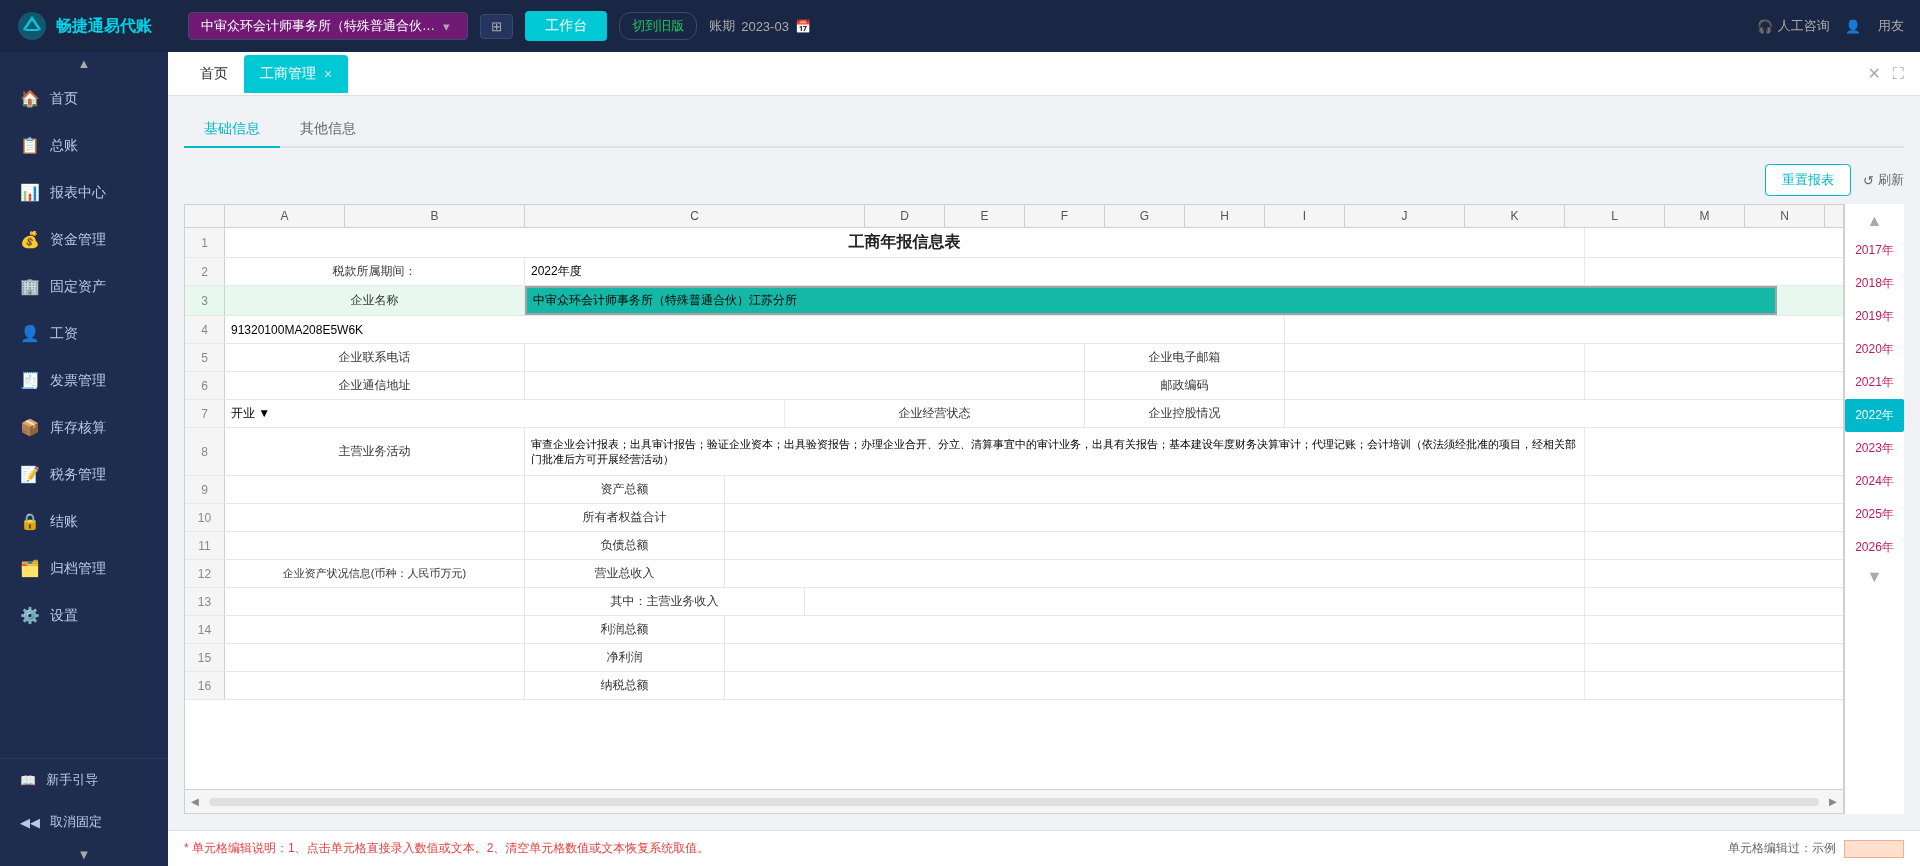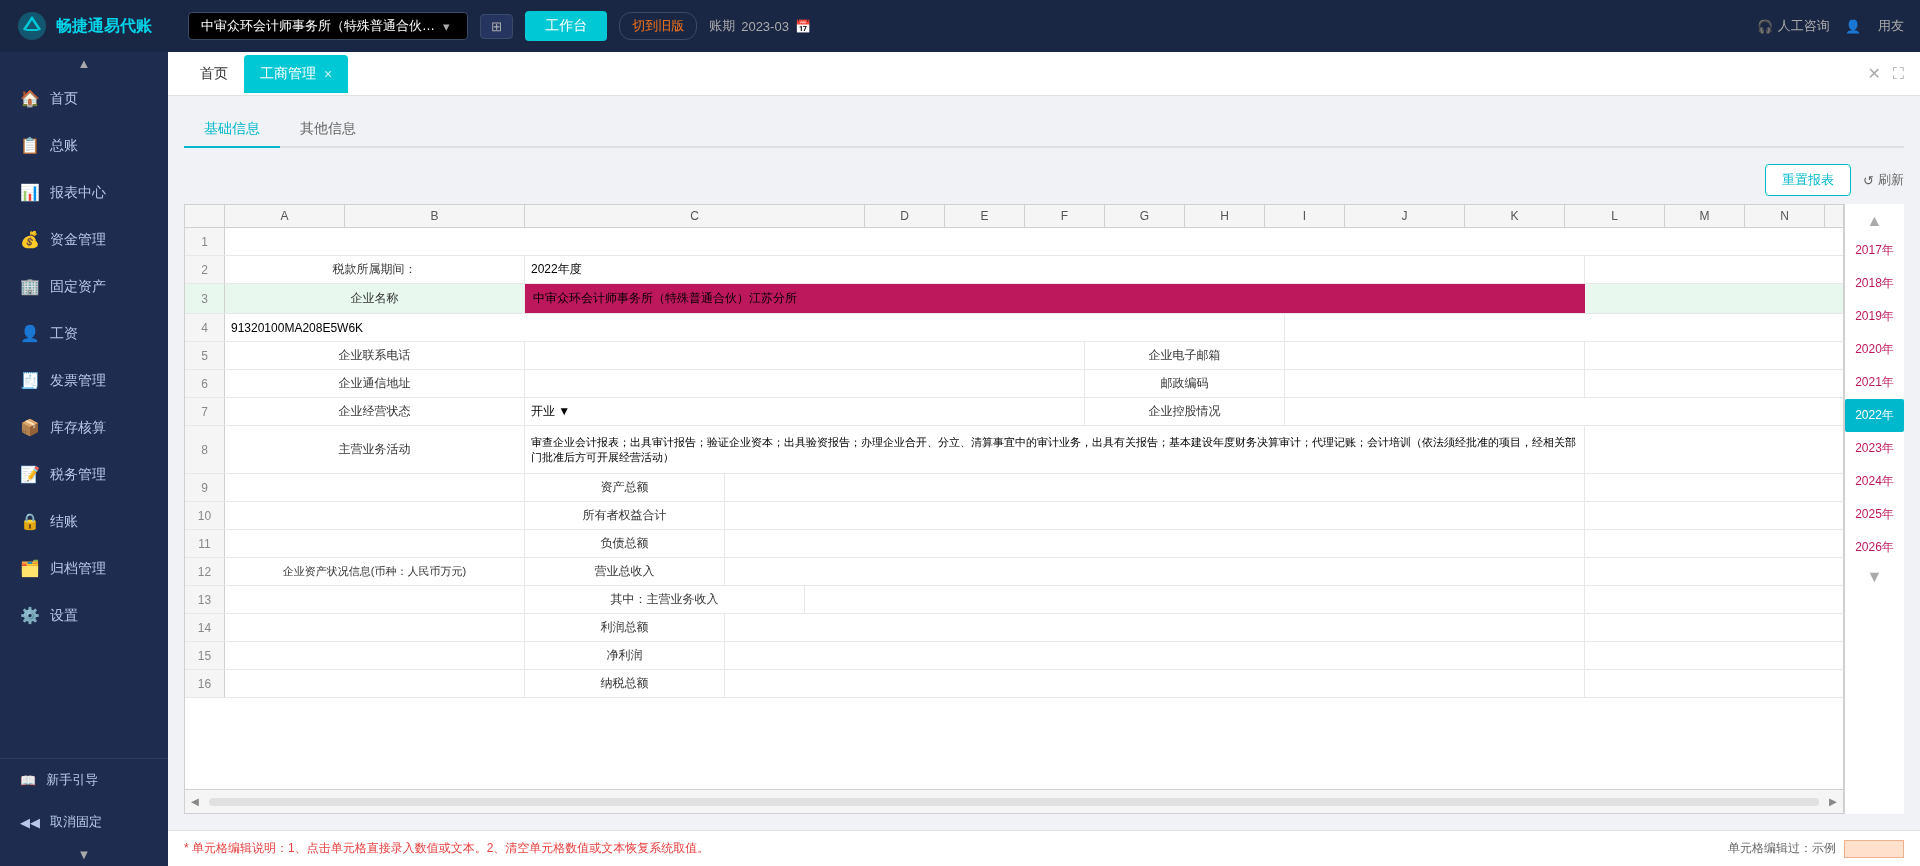--- a/index.html
+++ b/index.html
@@ -2,25 +2,25 @@
 <html><head>
   <meta charset="utf-8">
   <style>
     * { box-sizing: border-box; margin: 0; padding: 0; }
     body { font-family: 'Microsoft YaHei', SimHei, Arial, sans-serif; font-size: 13px; background: #f0f2f5; width: 1920px; height: 866px; overflow: hidden; display: flex; flex-direction: column; }
 
     
     .topbar { height: 52px; background: #1a2744; display: flex; align-items: center; padding: 0 16px; gap: 12px; flex-shrink: 0; }
     .topbar-logo { display: flex; align-items: center; gap: 8px; color: #00d4e8; font-size: 16px; font-weight: bold; min-width: 160px; }
     .topbar-logo svg { width: 32px; height: 32px; }
-    .topbar-company { background: #000000; border: 1px solid #3a4a6b; border-radius: 4px; color: #fff; padding: 4px 12px; font-size: 13px; display: flex; align-items: center; gap: 8px; min-width: 280px; }
+    .topbar-company { background: #701a75; border: 1px solid #3a4a6b; border-radius: 4px; color: #fff; padding: 4px 12px; font-size: 13px; display: flex; align-items: center; gap: 8px; min-width: 280px; }
     .topbar-company .arrow { color: #aaa; }
     .topbar-icon-btn { background: #253560; border: 1px solid #3a4a6b; border-radius: 4px; color: #aaa; padding: 4px 10px; cursor: pointer; }
     .topbar-workbench { background: #00c8d4; border: none; border-radius: 4px; color: #fff; padding: 6px 20px; font-size: 14px; cursor: pointer; }
-    .topbar-switch { background: transparent; border: 1px solid #3a4a6b; border-radius: 12px; color: #f97316; padding: 4px 12px; cursor: pointer; font-size: 13px; }
+    .topbar-switch { background: transparent; border: 1px solid #3a4a6b; border-radius: 12px; color: #22c55e; padding: 4px 12px; cursor: pointer; font-size: 13px; }
     .topbar-period { color: #aaa; font-size: 13px; display: flex; align-items: center; gap: 6px; }
     .topbar-right { margin-left: auto; display: flex; align-items: center; gap: 16px; color: #aaa; font-size: 13px; }
     .topbar-right span { display: flex; align-items: center; gap: 4px; cursor: pointer; }
 
     
     .main-layout { display: flex; flex: 1; overflow: hidden; }
 
     
     .sidebar { width: 168px; background: #1e2d4f; display: flex; flex-direction: column; flex-shrink: 0; overflow-y: auto; }
     .sidebar-item { display: flex; align-items: center; gap: 10px; padding: 14px 20px; color: #b8c8e8; cursor: pointer; font-size: 14px; }
@@ -240,32 +240,35 @@
             <div class="col-header-cell" style="width:80px;">M</div>
             <div class="col-header-cell" style="width:80px;">N</div>
             <div class="col-header-cell" style="width:80px;">O</div>
 
           </div>
 
           <div class="sheet-body">
 
             <div class="sheet-row">
               <div class="sheet-row-num">1</div>
+              <div class="sheet-cell header-title" style="width:1360px; font-size:16px; font-weight:bold; justify-content:center;">
+                <span>工商年报信息表</span>
+              </div>
             </div>
 
             <div class="sheet-row">
               <div class="sheet-row-num">2</div>
               <div class="sheet-cell label-cell" style="width:300px;">税款所属期间：</div>
               <div class="sheet-cell" style="width:1060px;">2022年度</div>
             </div>
 
             <div class="sheet-row row-highlighted">
               <div class="sheet-row-num" style="background:#e8f8ef;">3</div>
               <div class="sheet-cell label-cell" style="width:300px; background:#e8f8ef;">企业名称</div>
-              <div class="sheet-cell" style="width:1060px; border:2px solid #be185d; background:#be185d;">中审众环会计师事务所（特殊普通合伙）江苏分所</div>
+              <div class="sheet-cell" style="width:1252px; border:2px solid #a3a3a3; background:#14b8a6;">中审众环会计师事务所（特殊普通合伙）江苏分所</div>
             </div>
 
             <div class="sheet-row">
               <div class="sheet-row-num">4</div>
               <div class="sheet-cell" style="width:1060px;">91320100MA208E5W6K</div>
             </div>
 
             <div class="sheet-row">
               <div class="sheet-row-num">5</div>
               <div class="sheet-cell label-cell" style="width:300px;">企业联系电话</div>
@@ -277,22 +280,22 @@
             <div class="sheet-row">
               <div class="sheet-row-num">6</div>
               <div class="sheet-cell label-cell" style="width:300px;">企业通信地址</div>
               <div class="sheet-cell" style="width:560px;"></div>
               <div class="sheet-cell label-cell" style="width:200px;">邮政编码</div>
               <div class="sheet-cell" style="width:300px;"></div>
             </div>
 
             <div class="sheet-row">
               <div class="sheet-row-num">7</div>
+              <div class="sheet-cell" style="width:560px;">开业  ▼</div>
               <div class="sheet-cell label-cell" style="width:300px;">企业经营状态</div>
-              <div class="sheet-cell" style="width:560px;">开业  ▼</div>
               <div class="sheet-cell label-cell" style="width:200px;">企业控股情况</div>
             </div>
 
             <div class="sheet-row" style="min-height:48px;">
               <div class="sheet-row-num">8</div>
               <div class="sheet-cell label-cell" style="width:300px;">主营业务活动</div>
               <div class="sheet-cell" style="width:1060px; overflow:hidden; font-size:11px;">审查企业会计报表；出具审计报告；验证企业资本；出具验资报告；办理企业合开、分立、清算事宜中的审计业务，出具有关报告；基本建设年度财务决算审计；代理记账；会计培训（依法须经批准的项目，经相关部门批准后方可开展经营活动）</div>
             </div>
 
             <div class="sheet-row">

